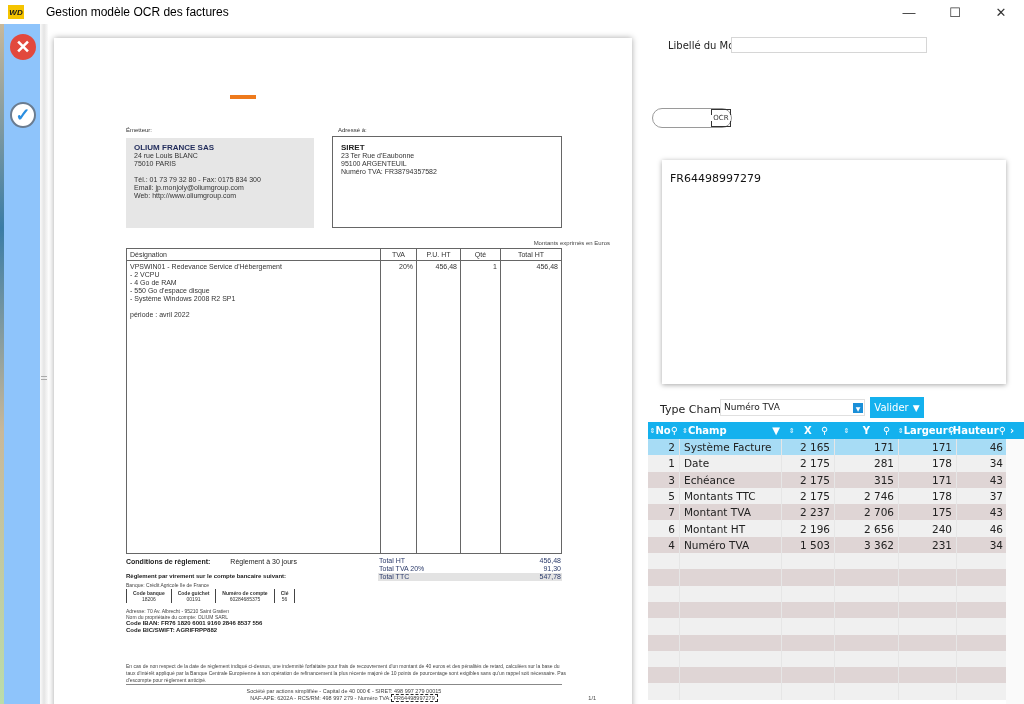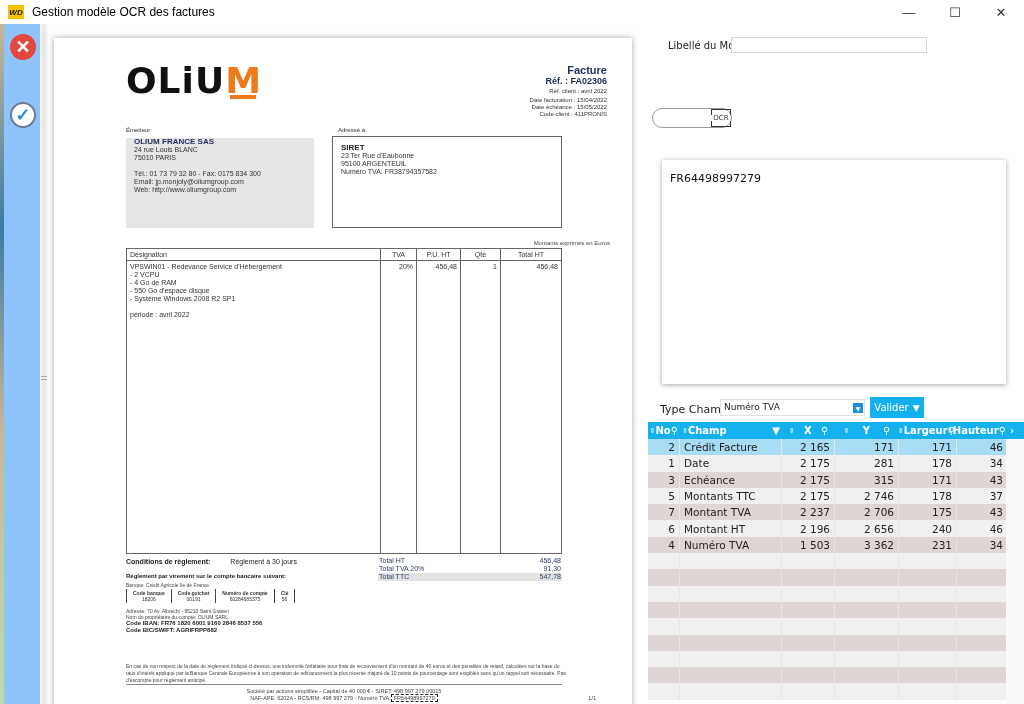--- a/index.html
+++ b/index.html
@@ -1,18 +1,18 @@
 <!DOCTYPE html>
 <html><head>
 <meta charset="utf-8">
 <style>
   * { box-sizing: border-box; margin: 0; padding: 0; }
   html, body { width: 1024px; height: 704px; overflow: hidden; background: #fff; font-family: "Liberation Sans", sans-serif; }
   .titlebar { position: absolute; left: 0; top: 0; width: 1024px; height: 24px; background: #fff; display: flex; align-items: center; }
-  .app-logo { width: 16px; height: 14px; background: #f5c400; color: #1a1a1a; font-size: 8px; font-weight: bold; font-style: italic; display: flex; align-items: center; justify-content: center; margin-left: 8px; margin-right: 8px; }
+  .app-logo { width: 16px; height: 14px; background: #f5c400; color: #1a1a1a; font-size: 8px; font-weight: bold; font-style: italic; display: flex; align-items: center; justify-content: center; margin-left: 8px; margin-right: 22px; }
   .title-text { font-size: 12px; color: #000; }
   .win-ctrls { position: absolute; right: 0; top: 0; display: flex; height: 24px; }
   .win-ctrl { width: 46px; height: 24px; display: flex; align-items: center; justify-content: center; font-size: 13px; color: #333; }
 
   .left-edge { position: absolute; left: 0; top: 24px; width: 4px; height: 680px; background: linear-gradient(#c8b89a, #3a7ca5 30%, #c8b89a 60%, #bda); }
   .action-strip { position: absolute; left: 4px; top: 24px; width: 36px; height: 680px; background: #8ec4fb; }
   .btn-cancel { position: absolute; left: 6px; top: 10px; width: 26px; height: 26px; border-radius: 50%; background: #e2483d; display: flex; align-items: center; justify-content: center; color: #fff; font-size: 18px; font-weight: bold; }
   .btn-ok { position: absolute; left: 6px; top: 78px; width: 26px; height: 26px; border-radius: 50%; background: #fff; border: 2px solid #6a7c90; display: flex; align-items: center; justify-content: center; color: #2a8ee0; font-size: 18px; font-weight: bold; }
   .splitter { position: absolute; left: 40px; top: 24px; width: 8px; height: 680px; background: linear-gradient(90deg, #fafafa, #e4e4e4, #fafafa); }
   .splitter-grip { position: absolute; left: 1px; top: 352px; width: 6px; height: 4px; border-top: 1px solid #aaa; border-bottom: 1px solid #aaa; }
@@ -22,21 +22,21 @@
   .p { position: absolute; color: #222; }
   .logo { left: 72px; top: 22px; font-size: 36px; font-weight: 900; letter-spacing: 1px; font-family: "DejaVu Sans", sans-serif; color: #111; }
   .logo .m { color: #ee7a1c; }
   .logo-sub { position: absolute; left: 176px; top: 57px; width: 26px; height: 4px; background: #ee7a1c; }
   .inv-head { right: 25px; top: 26px; text-align: right; color: #1f2a5a; }
   .inv-title { font-size: 11px; font-weight: bold; }
   .inv-ref { font-size: 9px; font-weight: bold; }
   .inv-small { font-size: 6px; line-height: 7px; color: #333; }
 
   .lbl-small { font-size: 6px; color: #333; }
-  .emit-box { left: 72px; top: 100px; width: 188px; height: 90px; background: #e6e6e6; padding: 0 8px; font-size: 7px; line-height: 8px; color: #333; }
+  .emit-box { left: 72px; top: 100px; width: 188px; height: 90px; background: #e6e6e6; padding: 6px 8px; font-size: 7px; line-height: 8px; color: #333; }
   .emit-box .nm { font-weight: bold; color: #1f2a5a; font-size: 8px; }
   .addr-box { left: 278px; top: 98px; width: 230px; height: 92px; border: 1px solid #666; padding: 7px 8px; font-size: 7px; line-height: 8px; color: #333; }
   .addr-box .nm { font-weight: bold; font-size: 8px; color: #222; }
 
   .amounts-note { right: 22px; top: 202px; font-size: 6px; color: #444; }
   .lines-table { position: absolute; left: 72px; top: 210px; width: 436px; height: 306px; border: 1px solid #666; }
   .lt-head { display: flex; height: 12px; border-bottom: 1px solid #666; font-size: 7px; color: #333; }
   .lt-body { display: flex; height: 292px; font-size: 7px; color: #333; line-height: 8px; }
   .c1 { width: 254px; border-right: 1px solid #666; padding: 2px 3px; }
   .c2 { width: 36px; border-right: 1px solid #666; padding: 2px 3px; text-align: right; }
@@ -124,31 +124,22 @@
     <span>✓</span>
   </div>
 </div>
 
 <div class="splitter">
   <div class="splitter-grip"></div>
 </div>
 
 <div class="doc-area">
   <div class="page">
-    <div class="p logo"><span>OLiU</span><span class="m">M</span></div>
     <div class="logo-sub"></div>
 
-    <div class="p inv-head">
-      <div class="inv-title">Facture</div>
-      <div class="inv-ref">Réf. : FA02306</div>
-      <div class="inv-small" style="margin-top:2px">Réf. client : avril 2022</div>
-      <div class="inv-small" style="margin-top:2px">Date facturation : 15/04/2022</div>
-      <div class="inv-small">Date échéance : 15/05/2022</div>
-      <div class="inv-small">Code client : 411PRONIS</div>
-    </div>
 
     <div class="p lbl-small" style="left:72px;top:89px">Émetteur:</div>
     <div class="p lbl-small" style="left:284px;top:89px">Adressé à:</div>
 
     <div class="p emit-box">
       <div class="nm">OLIUM FRANCE SAS</div>
       <div>24 rue Louis BLANC</div>
       <div>75010 PARIS</div>
       <div style="height:8px"></div>
       <div>Tél.: 01 73 79 32 80 - Fax: 0175 834 300</div>
@@ -288,21 +279,21 @@
       <div class="gc-h">
           <span class="sm">⇕</span>
           <span>Hauteur</span>
           <span>⚲</span>
         </div>
       <div class="g-scroll">›</div>
     </div>
 
     <div class="g-row sel">
       <div class="gc-no">2</div>
-      <div class="gc-ch">Crédit Facture</div>
+      <div class="gc-ch">Système Facture</div>
       <div class="gc-x">2 165</div>
       <div class="gc-y">171</div>
       <div class="gc-l">171</div>
       <div class="gc-h">46</div>
     </div>
     <div class="g-row odd">
       <div class="gc-no">1</div>
       <div class="gc-ch">Date</div>
       <div class="gc-x">2 175</div>
       <div class="gc-y">281</div>

